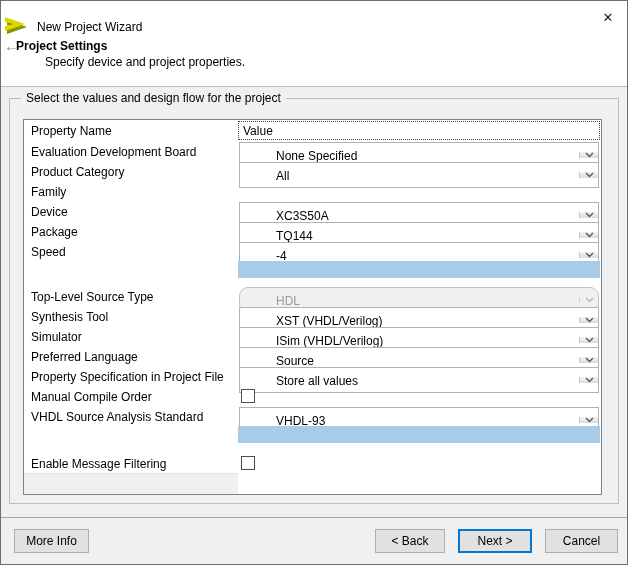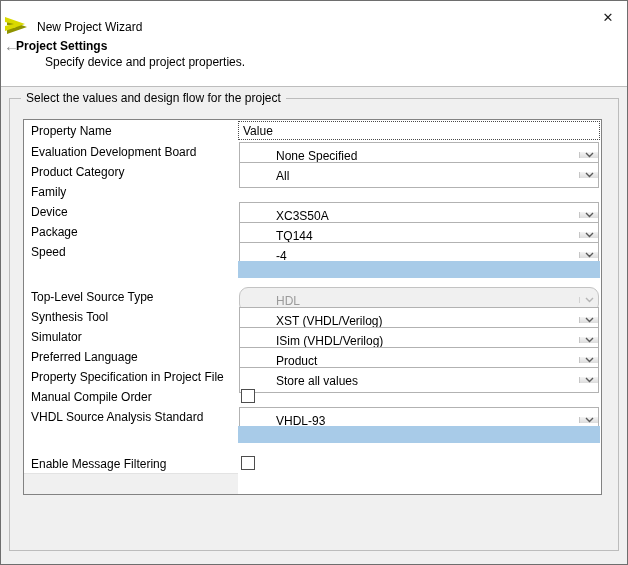--- a/index.html
+++ b/index.html
@@ -221,21 +221,21 @@
                     <polyline points="1,1 4.5,4.5 8,1" fill="none" stroke="#5a5a5a" stroke-width="1.4"></polyline>
                   </svg>
                 </span>
               </div>
             </div>
           </div>
           <div class="trow r-combo">
             <div class="cell-name">Preferred Language</div>
             <div class="cell-value">
               <div class="combo">
-                <span class="ctext">Product</span>
+                <span class="ctext">Source</span>
                 <span class="cbtn">
                   <svg width="9" height="6" viewBox="0 0 9 6">
                     <polyline points="1,1 4.5,4.5 8,1" fill="none" stroke="#5a5a5a" stroke-width="1.4"></polyline>
                   </svg>
                 </span>
               </div>
             </div>
           </div>
           <div class="trow r-combo">
             <div class="cell-name">Property Specification in Project File</div>
@@ -284,14 +284,20 @@
             </div>
           </div>
           <div class="trow r-filler">
             <div class="cell-name"></div>
             <div class="cell-value"></div>
           </div>
       </div>
     </div>
   </div>
 
+  <div class="btnbar">
+    <div class="btn btn-more">More Info</div>
+    <div class="btn btn-back">&lt; Back</div>
+    <div class="btn btn-next">Next &gt;</div>
+    <div class="btn btn-cancel">Cancel</div>
+  </div>
 
 </div>
 
 </body></html>

